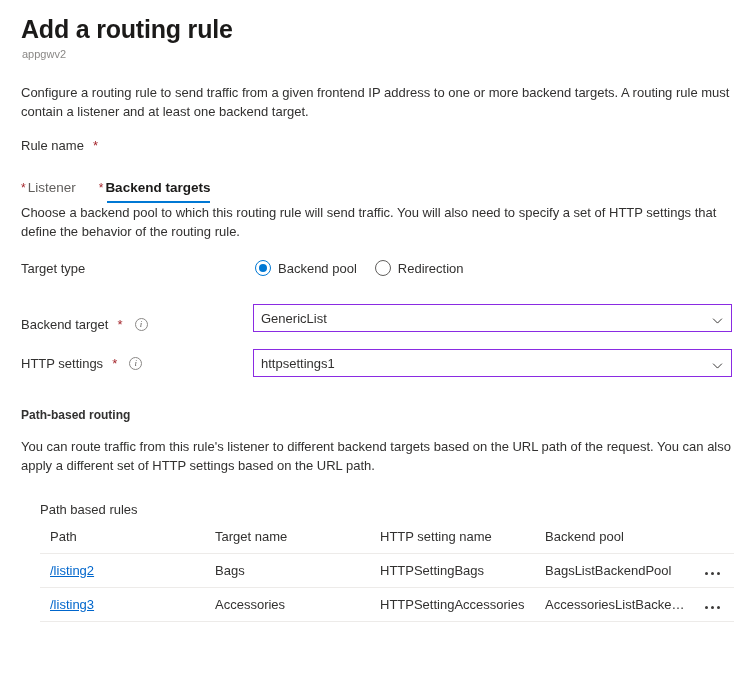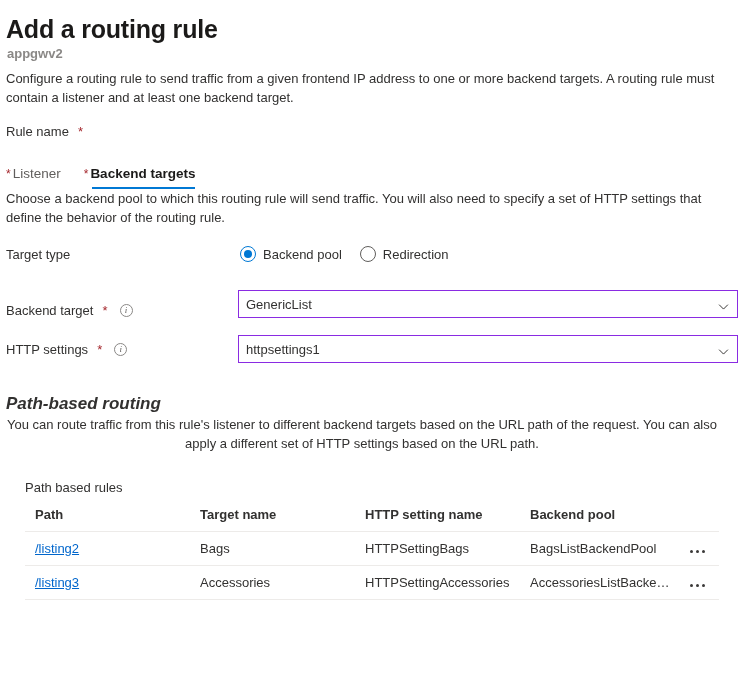--- a/index.html
+++ b/index.html
@@ -10,48 +10,47 @@
   }
   body {
     width: 753px;
     height: 697px;
     font-family: "Liberation Sans", sans-serif;
     color: #323130;
     overflow: hidden;
     position: relative;
   }
 
-  .blade { padding: 0 6px; }
+  .blade { padding: 0 21px; }
 
   
   .page-title {
     font-size: 25px;
     font-weight: 600;
     color: #1b1a19;
     letter-spacing: -0.2px;
     margin: 14px 0 0 0;
     line-height: 30px;
   }
   .page-subtitle {
-    font-size: 13px;
+    font-size: 11px;
     color: #8a8886;
     margin: 3px 0 0 1px;
     line-height: 14px;
-    font-weight: bold;
   }
 
   
   .desc {
     font-size: 13px;
     line-height: 19px;
     color: #323130;
     margin: 0;
     max-width: 712px;
   }
-  .desc-1 { margin-top: 8px; }
+  .desc-1 { margin-top: 22px; }
 
   
   .form-row {
     display: flex;
     align-items: center;
     margin-top: 17px;
   }
   .form-label {
     width: 232px;
     flex: 0 0 232px;
@@ -192,47 +191,46 @@
   .radio-mark.checked::after {
     content: "";
     width: 8px;
     height: 8px;
     border-radius: 50%;
     background: #0078d4;
   }
 
   
   .section-title {
-    font-size: 17px;
+    font-size: 12px;
     font-weight: 600;
     color: #323130;
     margin: 31px 0 0 0;
-    font-style: italic;
-  }
-  .section-desc { margin-top: 1px; text-align: center; }
+  }
+  .section-desc { margin-top: 15px; }
 
   
   .table-block {
     margin-top: 27px;
     padding-left: 19px;
   }
   .table-caption {
     font-size: 13px;
     color: #323130;
     margin-bottom: 12px;
   }
   table.path-table {
     border-collapse: collapse;
     width: 694px;
     table-layout: fixed;
   }
   table.path-table th {
     text-align: left;
     font-size: 13px;
-    font-weight: 700;
+    font-weight: 400;
     color: #323130;
     padding: 0 6px 9px 10px;
     border-bottom: 1px solid #edebe9;
     white-space: nowrap;
   }
   table.path-table td {
     font-size: 13px;
     color: #323130;
     padding: 9px 6px 9px 10px;
     border-bottom: 1px solid #edebe9;

